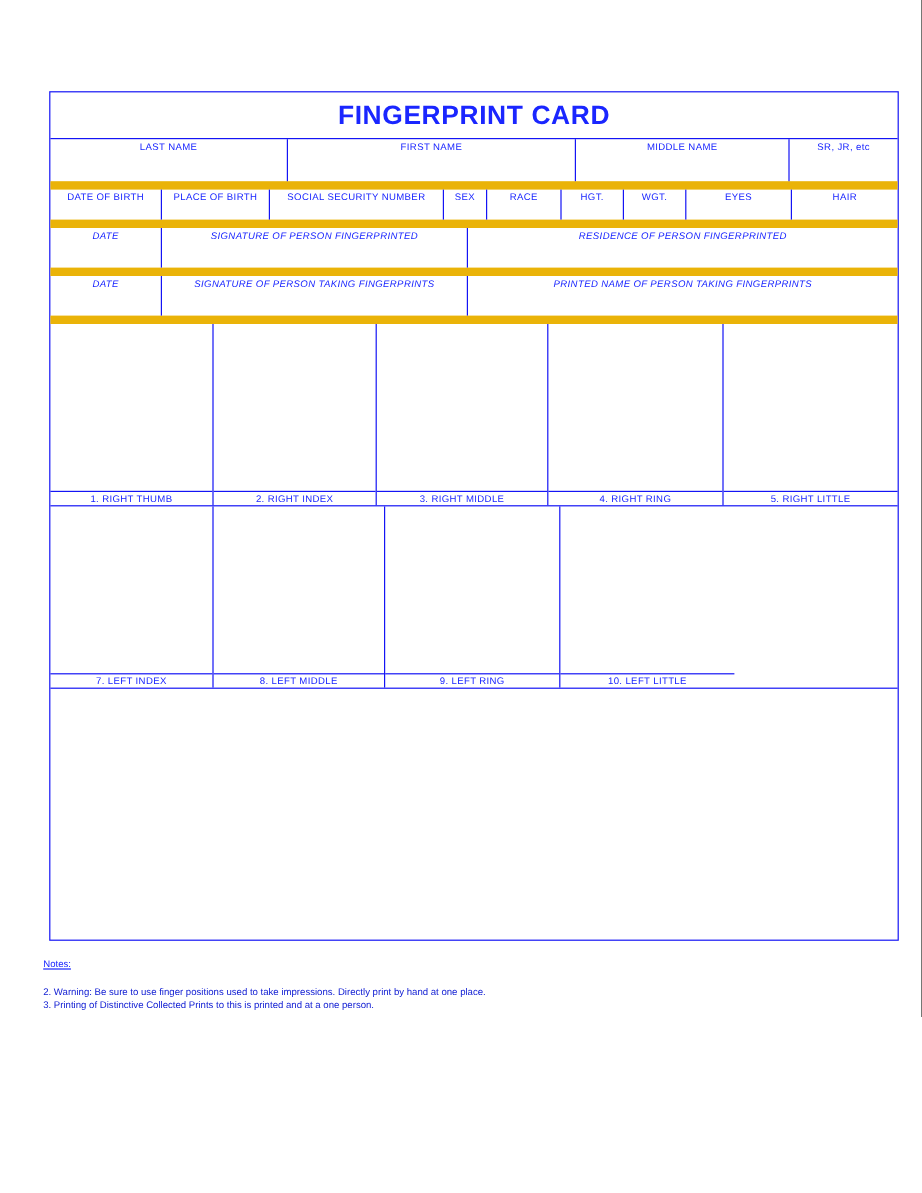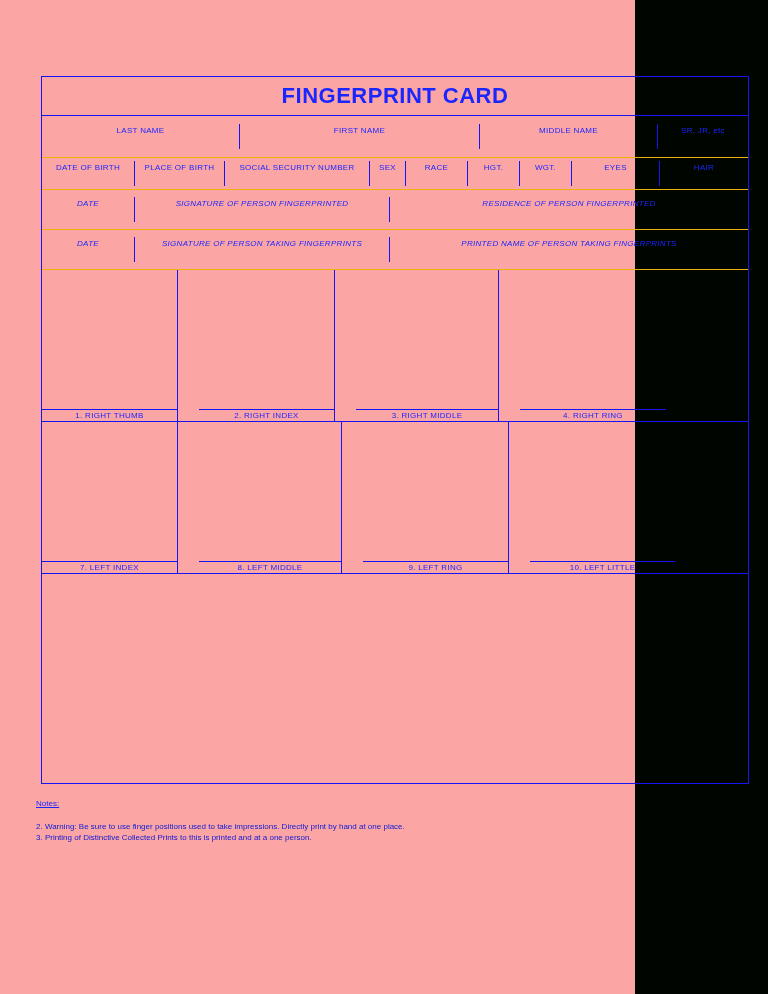--- a/index.html
+++ b/index.html
@@ -9,23 +9,23 @@
     width: 768px;
     height: 994px;
     overflow: hidden;
   }
   body {
     font-family: "Liberation Sans", sans-serif;
     color: #0b1bf0;
   }
   .page {
     position: relative;
-    width: 635px;
+    width: 768px;
     height: 994px;
-    background: #fca5a5;
+    background: #ffffff;
   }
   .card {
     position: absolute;
     left: 41px;
     top: 76px;
     width: 708px;
     height: 708px;
     border: 1px solid #1414f5;
     box-sizing: border-box;
   }
@@ -39,23 +39,22 @@
   }
   .title-row .title {
     color: #1a26ff;
     font-size: 22px;
     font-weight: bold;
     letter-spacing: 0.5px;
   }
   
   .row {
     display: flex;
-    border-bottom: 1px solid #eab308;
-    box-sizing: border-box;
-    align-items: center;
+    border-bottom: 7px solid #eab308;
+    box-sizing: border-box;
   }
   .cell {
     border-right: 1px solid #1414f5;
     box-sizing: border-box;
     position: relative;
     overflow: hidden;
   }
   .cell:last-child { border-right: none; }
   .cell .lbl {
     display: block;
@@ -77,21 +76,21 @@
   .row-name { height: 42px; }
   .row-demo { height: 32px; }
   .row-sig  { height: 40px; font-style: italic; }
 
   
   .fp-row {
     display: flex;
     border-bottom: 1px solid #1414f5;
     box-sizing: border-box;
   }
-  .fp-row.rolled { height: 152px; gap: 21px; }
+  .fp-row.rolled { height: 152px; }
   .fp-row.plain  { height: 192px; }
   .fp {
     border-right: 1px solid #1414f5;
     box-sizing: border-box;
     position: relative;
   }
   .fp:last-child { border-right: none; }
   .fp .cap {
     position: absolute;
     left: 0;
@@ -238,20 +237,24 @@
         <span class="cap">2. RIGHT INDEX</span>
       </div>
       <div class="fp" style="width:143px">
         <div class="capline"></div>
         <span class="cap">3. RIGHT MIDDLE</span>
       </div>
       <div class="fp" style="width:146px">
         <div class="capline"></div>
         <span class="cap">4. RIGHT RING</span>
       </div>
+      <div class="fp" style="width:145px">
+        <div class="capline"></div>
+        <span class="cap">5. RIGHT LITTLE</span>
+      </div>
     </div>
 
     <div class="fp-row rolled">
       <div class="fp" style="width:136px">
         <div class="capline"></div>
         <span class="cap">7. LEFT INDEX</span>
       </div>
       <div class="fp" style="width:143px">
         <div class="capline"></div>
         <span class="cap">8. LEFT MIDDLE</span>

